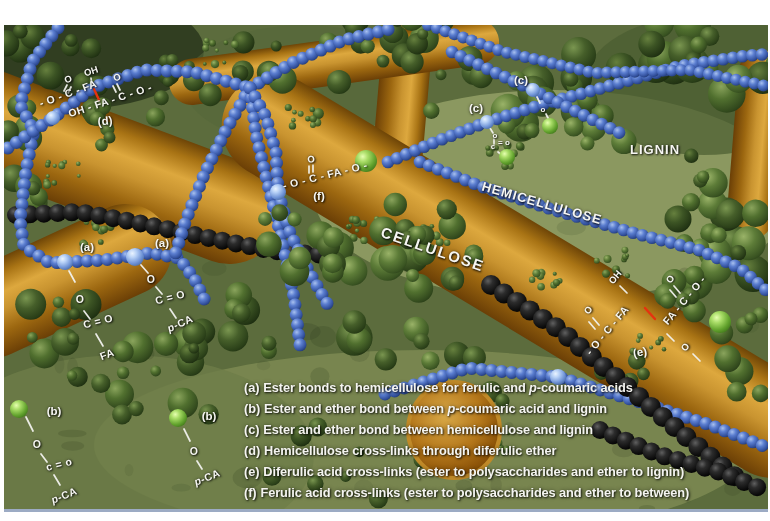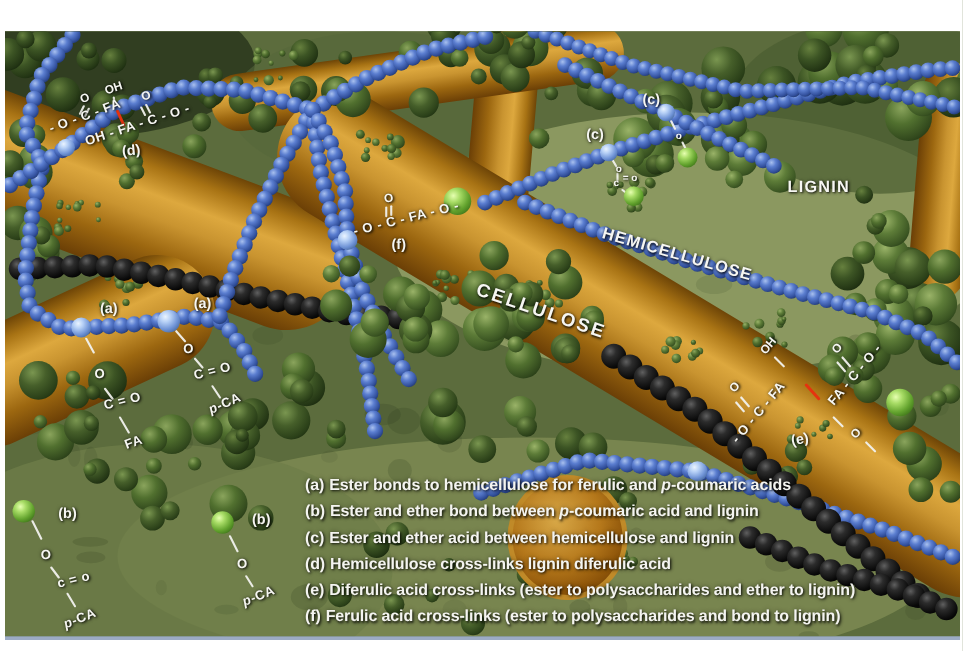--- a/index.html
+++ b/index.html
@@ -1025,20 +1025,20 @@
       <span class="t chem" style="left:680px;top:275px;transform:translate(-50%,-50%) rotate(-50deg);">FA - C - O -</span>
       <span class="t chem-sm" style="left:611px;top:252px;transform:translate(-50%,-50%) rotate(-50deg);">OH</span>
       <span class="t chem-sm" style="left:584px;top:285px;transform:translate(-50%,-50%) rotate(-50deg);">O</span>
       <span class="t chem-sm" style="left:666px;top:254px;transform:translate(-50%,-50%) rotate(-50deg);">O</span>
       <span class="t chem-sm" style="left:681px;top:322px;transform:translate(-50%,-50%) rotate(-50deg);">O</span>
       <span class="t site" style="left:636px;top:327px;transform:translate(-50%,-50%) rotate(-10deg);">(e)</span>
 
       <div class="legend">
         <div class="ll"><span class="lk">(a)</span><span>Ester bonds to hemicellulose for ferulic and <i>p</i>-coumaric acids</span></div>
         <div class="ll"><span class="lk">(b)</span><span>Ester and ether bond between <i>p</i>-coumaric acid and lignin</span></div>
-        <div class="ll"><span class="lk">(c)</span><span>Ester and ether acid between hemicellulose and lignin</span></div>
-        <div class="ll"><span class="lk">(d)</span><span>Hemicellulose cross-links lignin diferulic acid</span></div>
+        <div class="ll"><span class="lk">(c)</span><span>Ester and ether bond between hemicellulose and lignin</span></div>
+        <div class="ll"><span class="lk">(d)</span><span>Hemicellulose cross-links through diferulic ether</span></div>
         <div class="ll"><span class="lk">(e)</span><span>Diferulic acid cross-links (ester to polysaccharides and ether to lignin)</span></div>
-        <div class="ll"><span class="lk">(f)</span><span>Ferulic acid cross-links (ester to polysaccharides and bond to lignin)</span></div>
+        <div class="ll"><span class="lk">(f)</span><span>Ferulic acid cross-links (ester to polysaccharides and ether to between)</span></div>
       </div>
     </div>
   </div>
 </div>
 
 </body></html>

